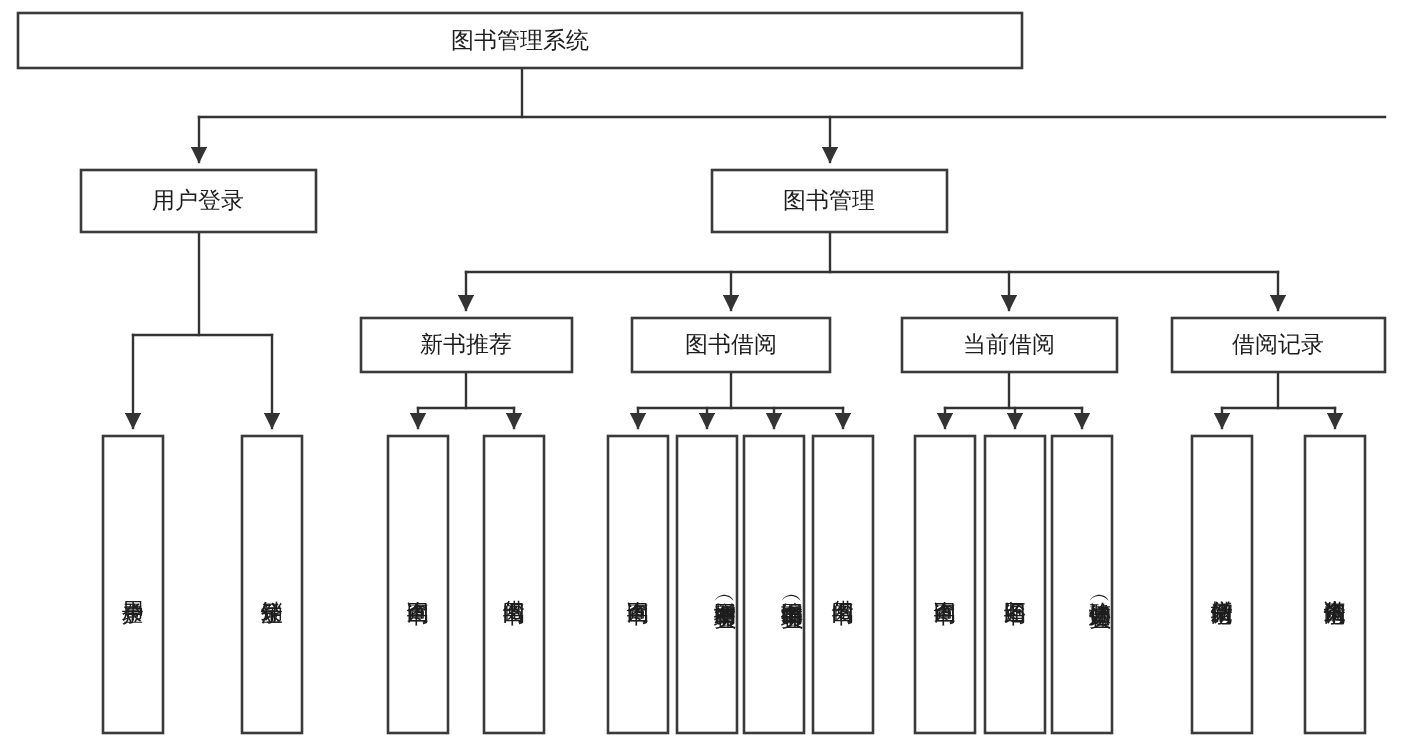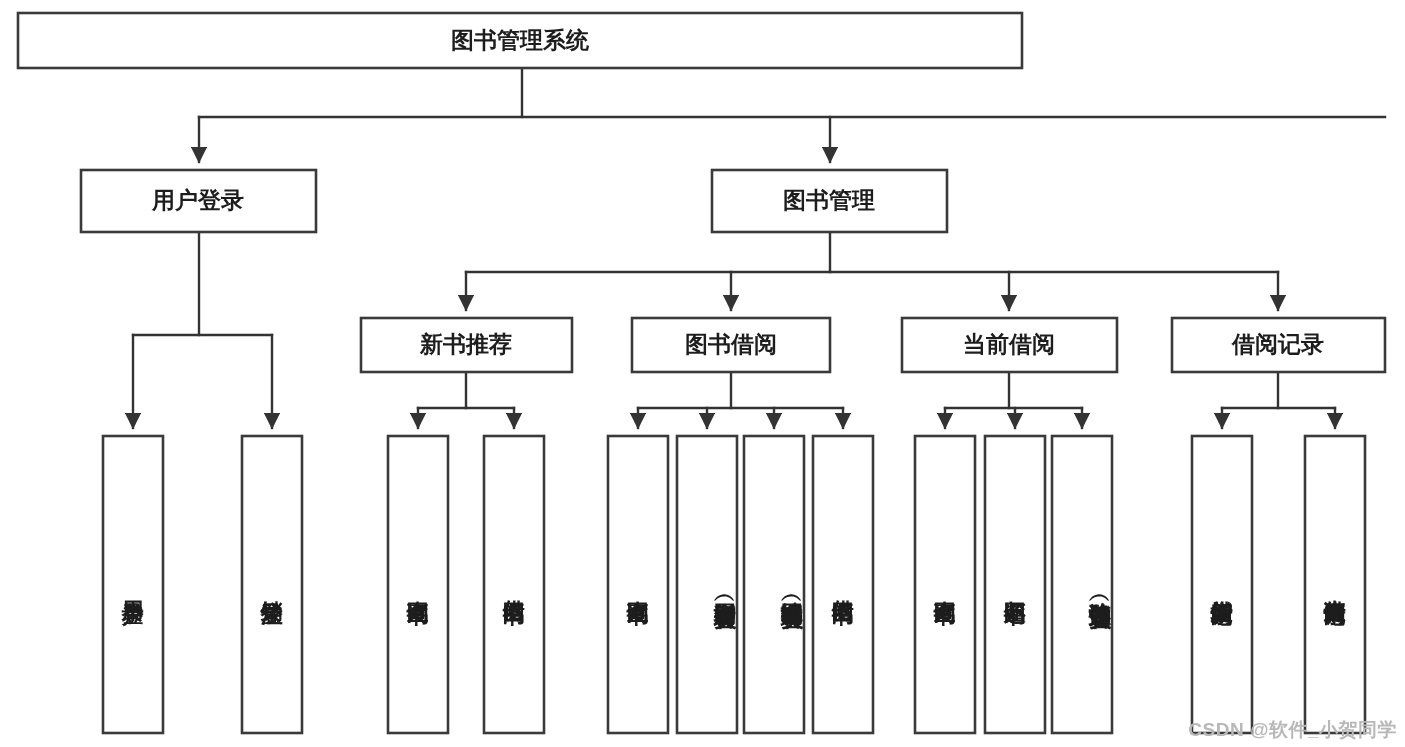--- a/index.html
+++ b/index.html
@@ -11,21 +11,20 @@
     width: 1405px;
     height: 747px;
     overflow: hidden;
     font-family: "Liberation Sans", "DejaVu Sans", sans-serif;
   }
   #diagram-root {
     position: relative;
     width: 1405px;
     height: 747px;
     background: #ffffff;
-    font-weight: bold;
   }
   svg#tree-svg {
     position: absolute;
     left: 0;
     top: 0;
     width: 1405px;
     height: 747px;
     display: block;
   }
   .node-box {
@@ -189,14 +188,13 @@
   <div class="leaf-label" style="left:608px; top:436px; width:60px; height:297px;">查询图书</div>
   <div class="leaf-label" style="left:677px; top:436px; width:60px; height:297px; align-items:flex-start; padding-top:8px; box-sizing:border-box;">新增图书（管理员）</div>
   <div class="leaf-label" style="left:744px; top:436px; width:60px; height:297px; align-items:flex-start; padding-top:8px; box-sizing:border-box;">编辑图书（管理员）</div>
   <div class="leaf-label" style="left:813px; top:436px; width:60px; height:297px;">借阅图书</div>
   <div class="leaf-label" style="left:915px; top:436px; width:60px; height:297px;">查询图书</div>
   <div class="leaf-label" style="left:985px; top:436px; width:60px; height:297px;">归还图书</div>
   <div class="leaf-label" style="left:1052px; top:436px; width:60px; height:297px; align-items:flex-start; padding-top:8px; box-sizing:border-box;">确认归还（管理员）</div>
   <div class="leaf-label" style="left:1192px; top:436px; width:60px; height:297px;">新增借阅记录</div>
   <div class="leaf-label" style="left:1305px; top:436px; width:60px; height:297px;">查询借阅记录</div>
 
-  <div class="watermark">CSDN @软件_小贺同学</div>
 </div>
 
 </body></html>

